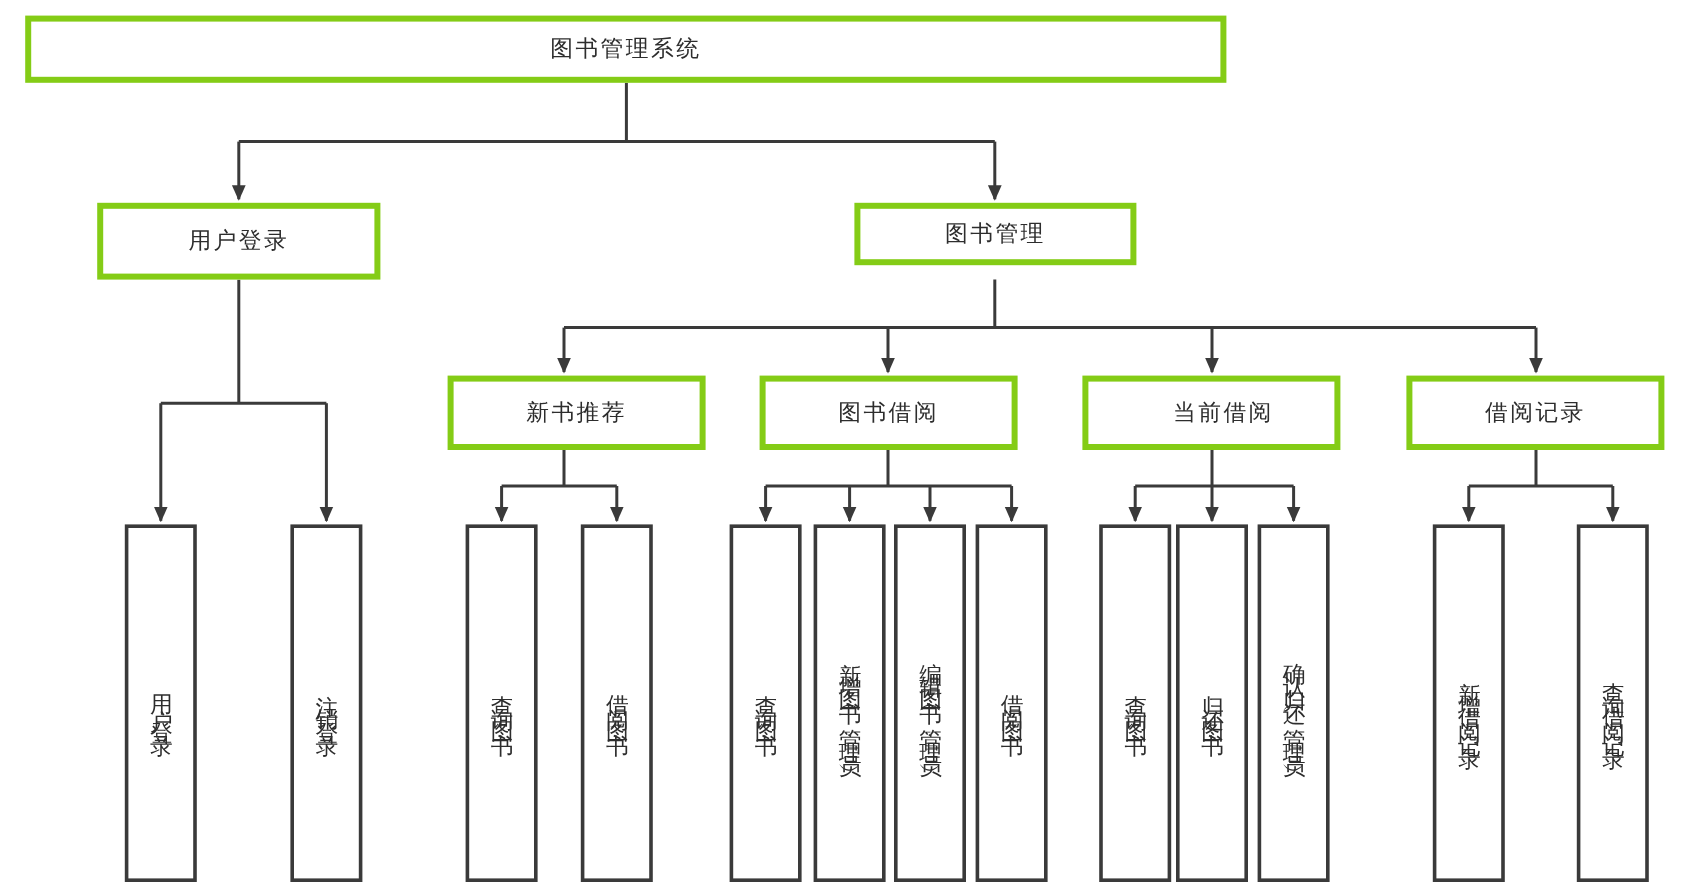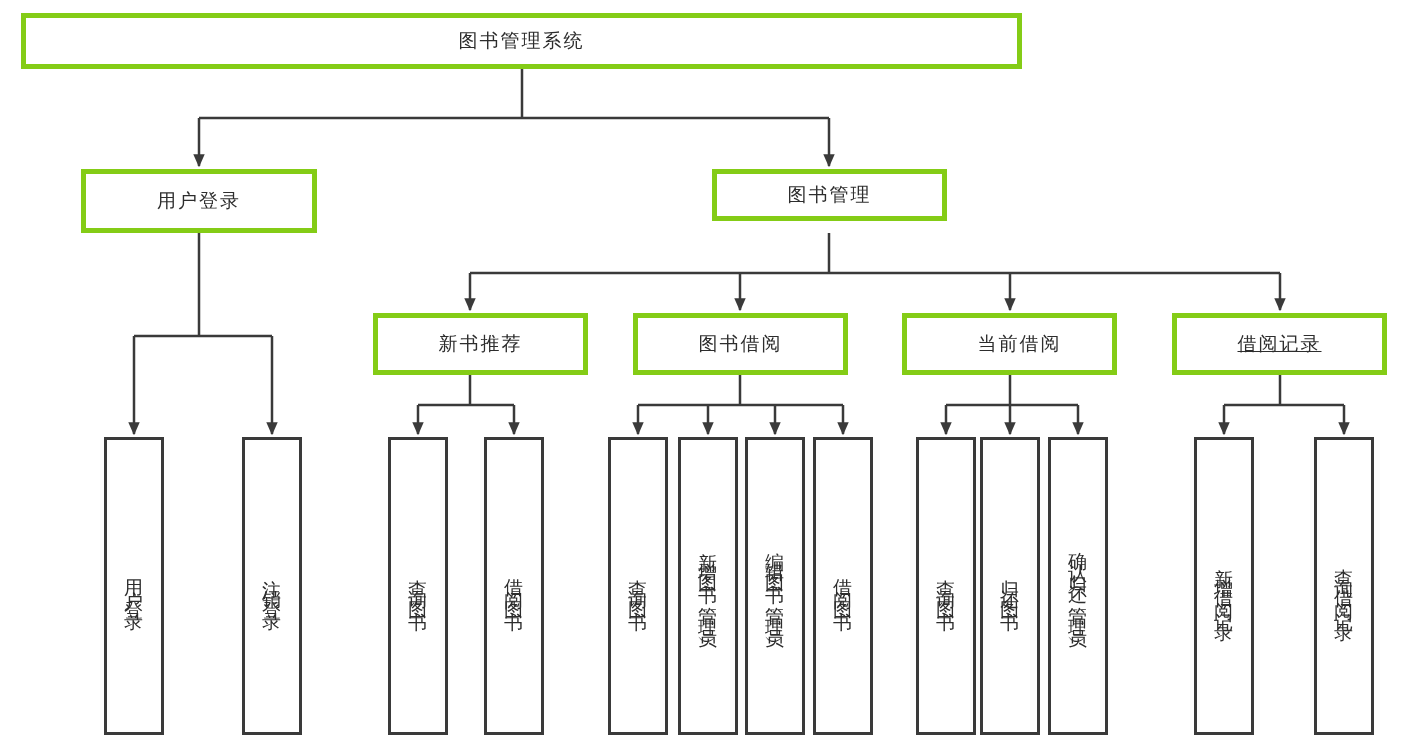--- a/index.html
+++ b/index.html
@@ -108,21 +108,21 @@
 
   <div class="hnode" style="left:363px;top:313px;width:215px;height:62px;margin-left:10px;">
     <span>新书推荐</span>
   </div>
   <div class="hnode" style="left:633px;top:313px;width:215px;height:62px;">
     <span>图书借阅</span>
   </div>
   <div class="hnode" style="left:902px;top:313px;width:215px;height:62px;padding-left:20px;">
     <span>当前借阅</span>
   </div>
-  <div class="hnode" style="left:1172px;top:313px;width:215px;height:62px;text-decoration:underline;">
+  <div class="hnode" style="left:1172px;top:313px;width:215px;height:62px;">
     <span>借阅记录</span>
   </div>
 
   <div class="vnode" style="left:104px;width:60px;">
     <span>用户登录</span>
   </div>
   <div class="vnode" style="left:242px;width:60px;">
     <span>注销登录</span>
   </div>
 

